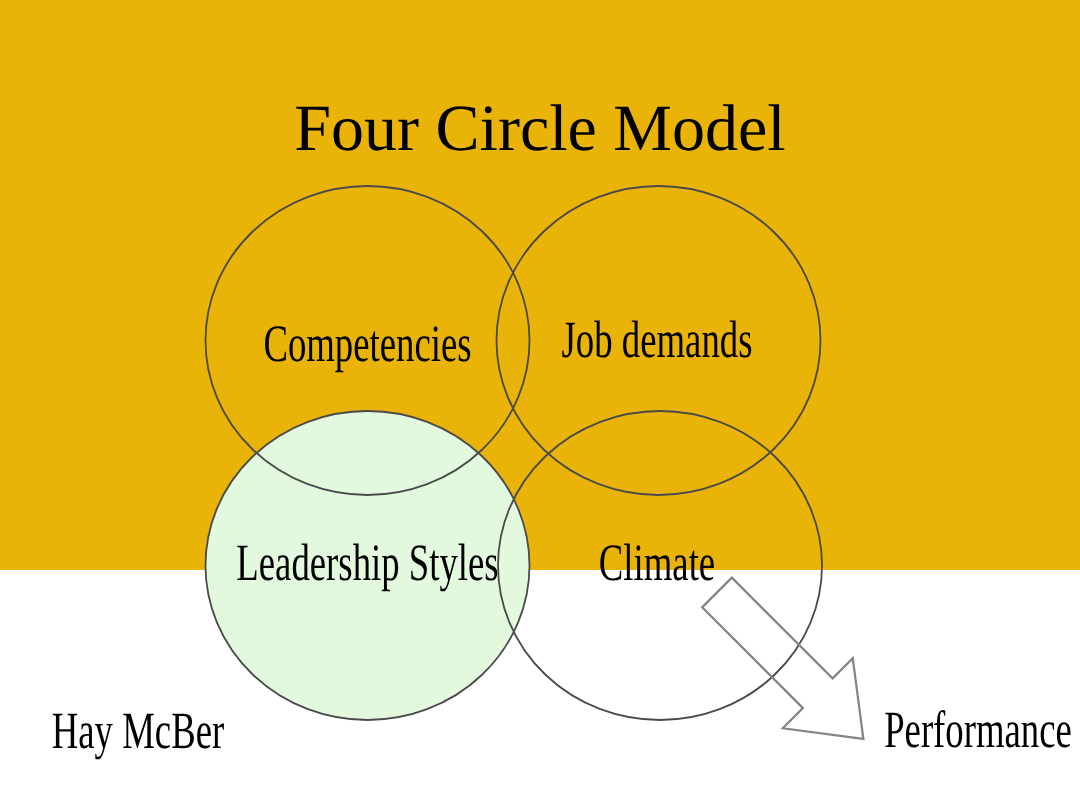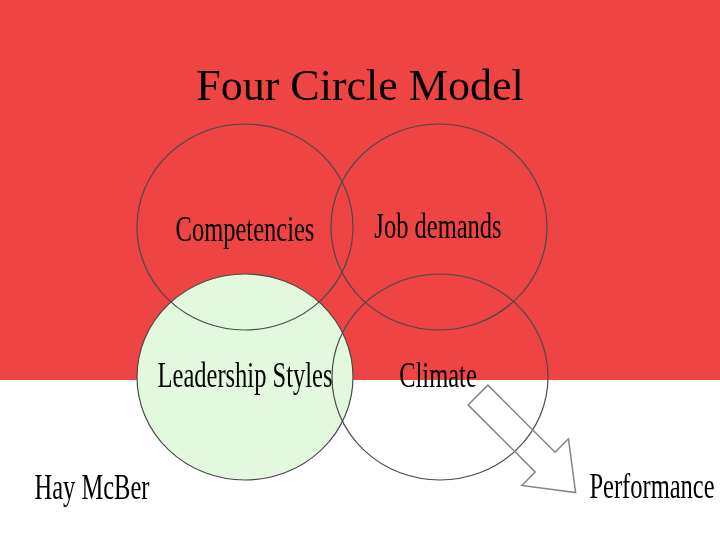--- a/index.html
+++ b/index.html
@@ -1,21 +1,21 @@
 <!DOCTYPE html>
 <html><head>
 <meta charset="utf-8">
 <style>
   html, body { margin: 0; padding: 0; }
   body { width: 720px; height: 540px; background: #ffffff; overflow: hidden; }
   .slide {
     position: relative;
     width: 720px;
     height: 380px;
-    background: #ef4444;
+    background: #eab308;
     font-family: "Liberation Serif", "DejaVu Serif", serif;
     color: #000000;
   }
   .diagram-canvas {
     position: absolute;
     left: 0; top: 0;
   }
   .slide-title {
     position: absolute;
     left: 360px;

